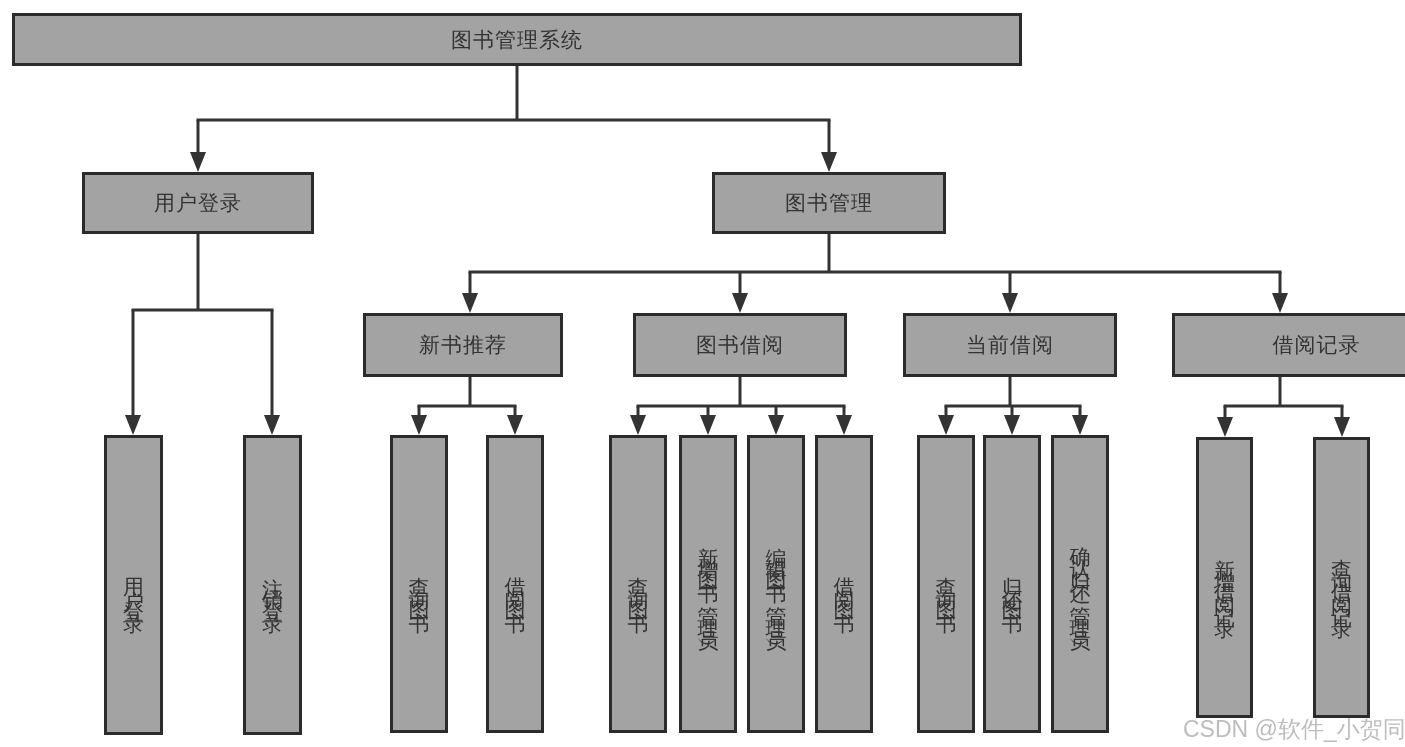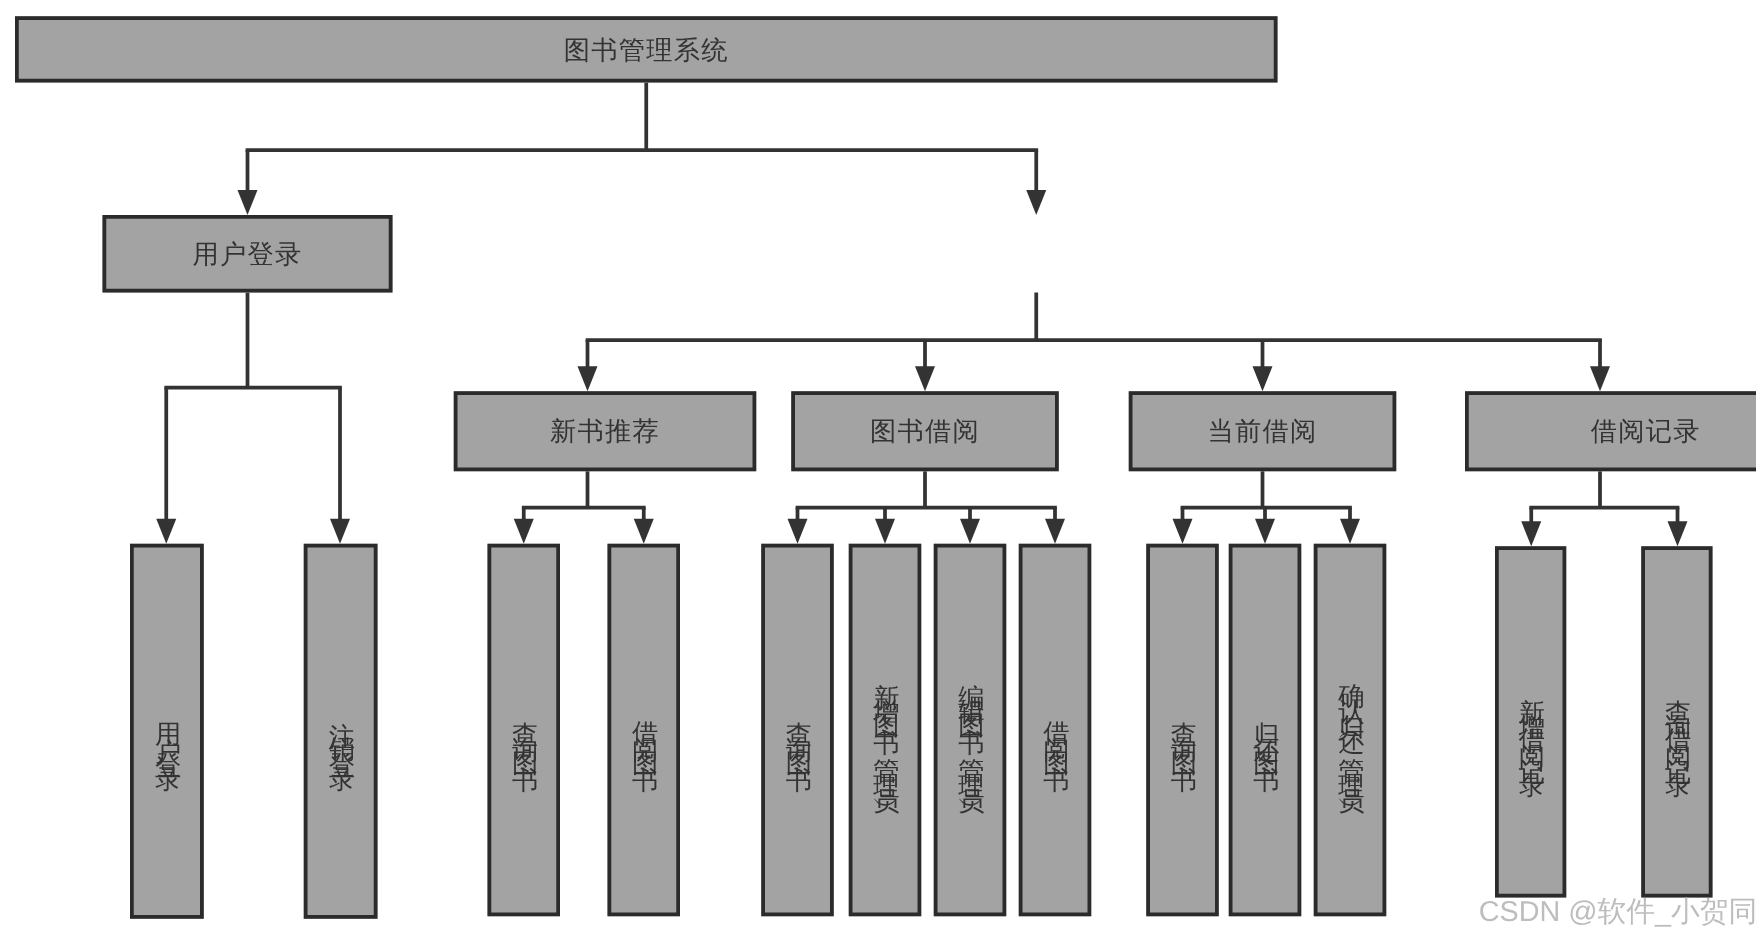--- a/index.html
+++ b/index.html
@@ -37,21 +37,21 @@
     letter-spacing:12px;
     font-size:21px;
     white-space:nowrap;
   }
   
   #n-root{left:12px;top:13px;width:1010px;height:53px;}
   
   #n-user-login{left:82px;top:172px;width:232px;height:62px;}
   #n-book-mgmt{left:712px;top:172px;width:234px;height:62px;}
   
-  #n-new-book{left:363px;top:313px;width:242px;height:64px;align-items:center;}
+  #n-new-book{left:363px;top:313px;width:200px;height:64px;align-items:center;}
   #n-book-borrow{left:633px;top:313px;width:214px;height:64px;}
   #n-current-borrow{left:903px;top:313px;width:214px;height:64px;}
   #n-borrow-records{left:1172px;top:313px;width:258px;height:64px;padding-left:31px;}
   
   #n-ul-login{left:104px;top:435px;width:59px;height:300px;}
   #n-ul-logout{left:243px;top:435px;width:59px;height:300px;}
   #n-nbr-query{left:390px;top:435px;width:58px;height:298px;}
   #n-nbr-borrow{left:486px;top:435px;width:58px;height:298px;}
   #n-bb-query{left:609px;top:435px;width:58px;height:298px;}
   #n-bb-add{left:679px;top:435px;width:58px;height:298px;}
@@ -138,20 +138,23 @@
     <polygon points="1334,417 1350,417 1342,437"></polygon>
   </svg>
 
   <div class="node" id="n-root">
     <span>图书管理系统</span>
   </div>
 
   <div class="node" id="n-user-login">
     <span>用户登录</span>
   </div>
+  <div class="node" id="n-book-mgmt">
+    <span>图书管理</span>
+  </div>
 
   <div class="node" id="n-new-book">
     <span>新书推荐</span>
   </div>
   <div class="node" id="n-current-borrow">
     <span>当前借阅</span>
   </div>
   <div class="node" id="n-book-borrow">
     <span>图书借阅</span>
   </div>

